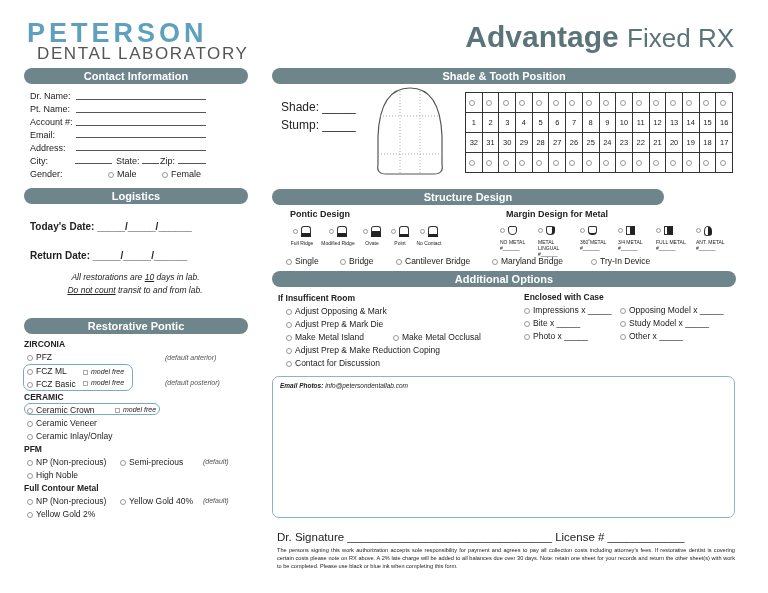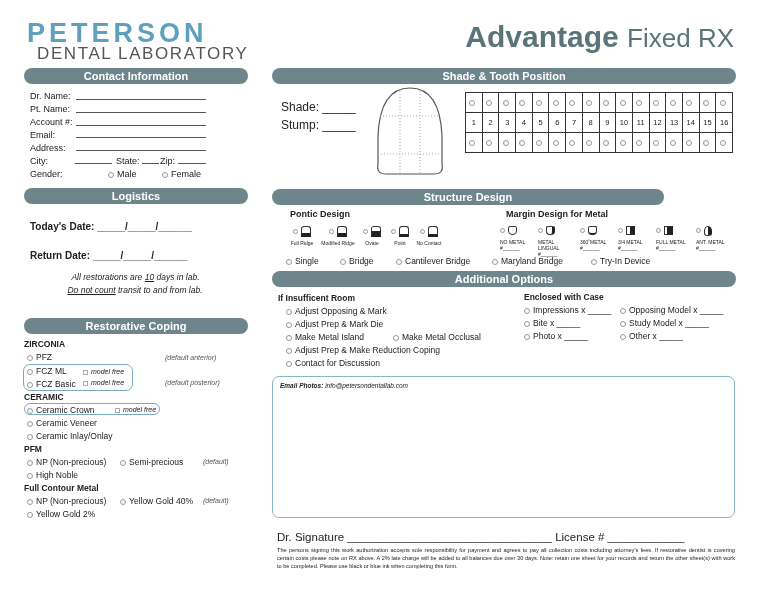--- a/index.html
+++ b/index.html
@@ -53,21 +53,21 @@
   <div class="abs lbl" style="left:108px;top:169px;"><span class="radio"></span><span>Male</span></div>
   <div class="abs lbl" style="left:162px;top:169px;"><span class="radio"></span><span>Female</span></div>
 </div>
 
 <div class="bar" style="left:24px;top:188px;width:224px;">Logistics</div>
 <div class="abs" style="left:30px;top:221px;font-size:10px;font-weight:bold;">Today's Date: _____/_____/______</div>
 <div class="abs" style="left:30px;top:250px;font-size:10px;font-weight:bold;">Return Date: _____/_____/______</div>
 <div class="abs it" style="left:48px;top:272px;font-size:8.5px;width:175px;text-align:center;"><span>All restorations are </span><u>10</u><span> days in lab.</span></div>
 <div class="abs it" style="left:40px;top:285px;font-size:8.5px;width:190px;text-align:center;"><u>Do not count</u><span> transit to and from lab.</span></div>
 
-<div class="bar" style="left:24px;top:318px;width:224px;">Restorative Coping</div>
+<div class="bar" style="left:24px;top:318px;width:224px;">Restorative Pontic</div>
 <div class="abs cat" style="left:24px;top:339px;">ZIRCONIA</div>
 <div class="abs opt" style="left:27px;top:352px;"><span class="radio"></span><span>PFZ</span></div>
 <div class="abs it small" style="left:165px;top:354px;color:#555;">(default anterior)</div>
 <div class="pill" style="left:23px;top:364px;width:110px;height:27px;"></div>
 <div class="abs opt" style="left:27px;top:366px;"><span class="radio"></span><span>FCZ ML</span></div>
 <div class="abs it small" style="left:83px;top:368px;"><span class="sq"></span><span>model free</span></div>
 <div class="abs opt" style="left:27px;top:379px;"><span class="radio"></span><span>FCZ Basic</span></div>
 <div class="abs it small" style="left:83px;top:379px;"><span class="sq"></span><span>model free</span></div>
 <div class="abs it small" style="left:165px;top:379px;color:#555;">(default posterior)</div>
 <div class="abs cat" style="left:24px;top:392px;">CERAMIC</div>
@@ -129,20 +129,38 @@
         <td>9</td>
         <td>10</td>
         <td>11</td>
         <td>12</td>
         <td>13</td>
         <td>14</td>
         <td>15</td>
         <td>16</td>
   </tr>
   <tr>
+    <td>32</td>
+        <td>31</td>
+        <td>30</td>
+        <td>29</td>
+        <td>28</td>
+        <td>27</td>
+        <td>26</td>
+        <td>25</td>
+        <td>24</td>
+        <td>23</td>
+        <td>22</td>
+        <td>21</td>
+        <td>20</td>
+        <td>19</td>
+        <td>18</td>
+        <td>17</td>
+  </tr>
+  <tr>
     <td><span class="radio"></span></td>
         <td><span class="radio"></span></td>
         <td><span class="radio"></span></td>
         <td><span class="radio"></span></td>
         <td><span class="radio"></span></td>
         <td><span class="radio"></span></td>
         <td><span class="radio"></span></td>
         <td><span class="radio"></span></td>
         <td><span class="radio"></span></td>
         <td><span class="radio"></span></td>

